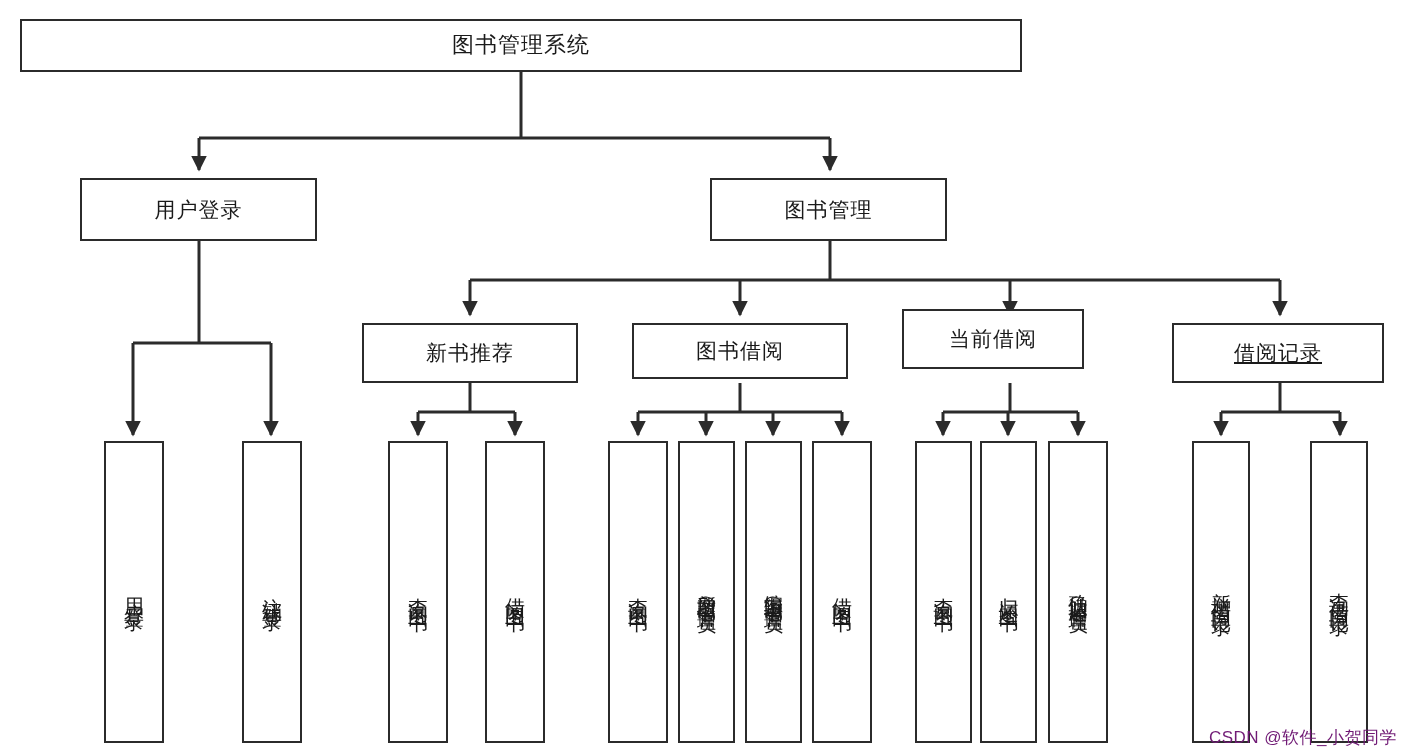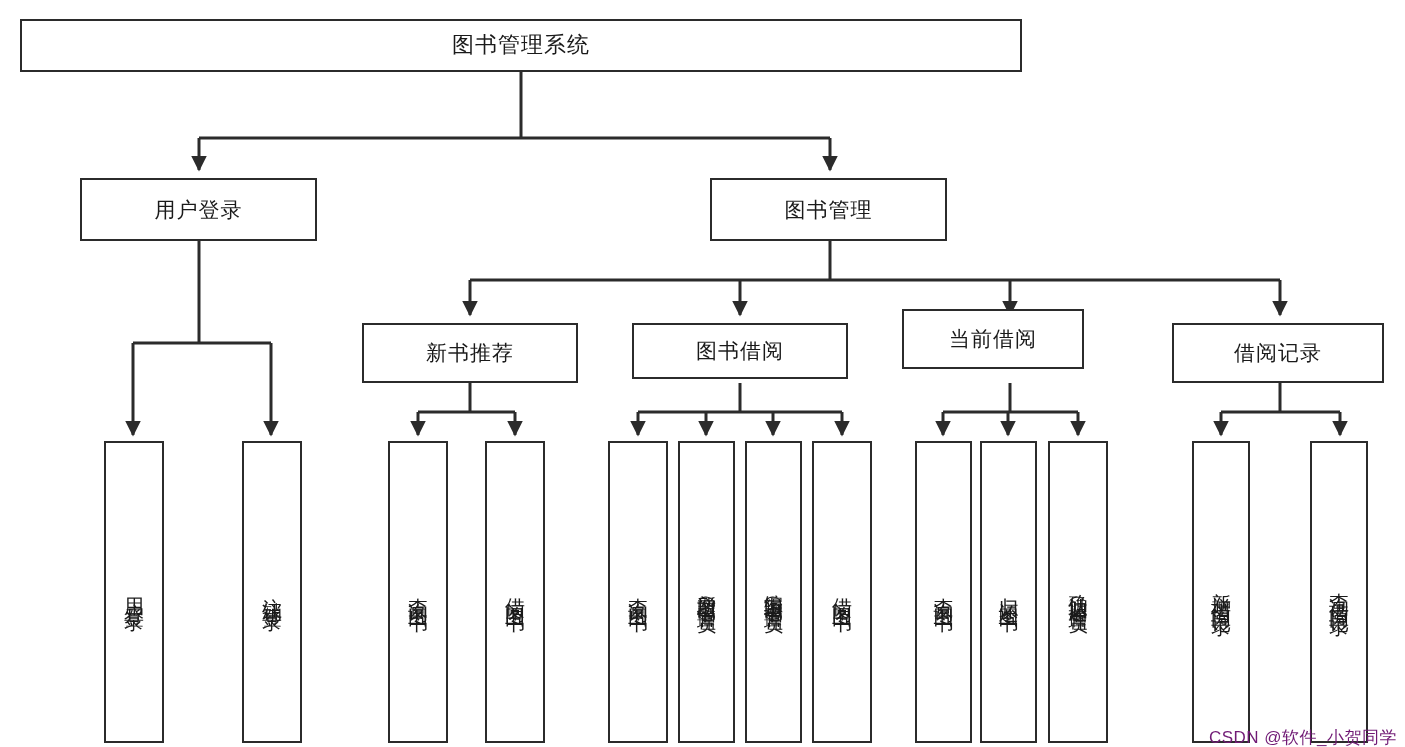--- a/index.html
+++ b/index.html
@@ -126,21 +126,21 @@
   </svg>
 
   <div class="node h root" style="left:20px; top:11px; width:1002px; height:53px;">图书管理系统</div>
 
   <div class="node h" style="left:80px; top:170px; width:237px; height:63px;">用户登录</div>
   <div class="node h" style="left:362px; top:315px; width:216px; height:60px;">新书推荐</div>
 
   <div class="node h" style="left:710px; top:170px; width:237px; height:63px;">图书管理</div>
   <div class="node h" style="left:632px; top:315px; width:216px; height:56px;">图书借阅</div>
   <div class="node h" style="left:902px; top:301px; width:182px; height:60px;">当前借阅</div>
-  <div class="node h" style="left:1172px; top:315px; width:212px; height:60px;">借阅记录</div>
+  <div class="node h" style="left:1172px; top:315px; width:212px; height:60px;text-decoration:underline;">借阅记录</div>
 
   <div class="node v" style="left:104px; top:433px; width:60px; height:302px;">用户登录</div>
   <div class="node v" style="left:242px; top:433px; width:60px; height:302px;">注销登录</div>
 
   <div class="node v" style="left:388px; top:433px; width:60px; height:302px;">查询图书</div>
   <div class="node v" style="left:485px; top:433px; width:60px; height:302px;">借阅图书</div>
 
   <div class="node v" style="left:608px; top:433px; width:60px; height:302px;">查询图书</div>
   <div class="node v narrow" style="left:678px; top:433px; width:57px; height:302px;">新增图书（管理员）</div>
   <div class="node v narrow" style="left:745px; top:433px; width:57px; height:302px;">编辑图书（管理员）</div>

